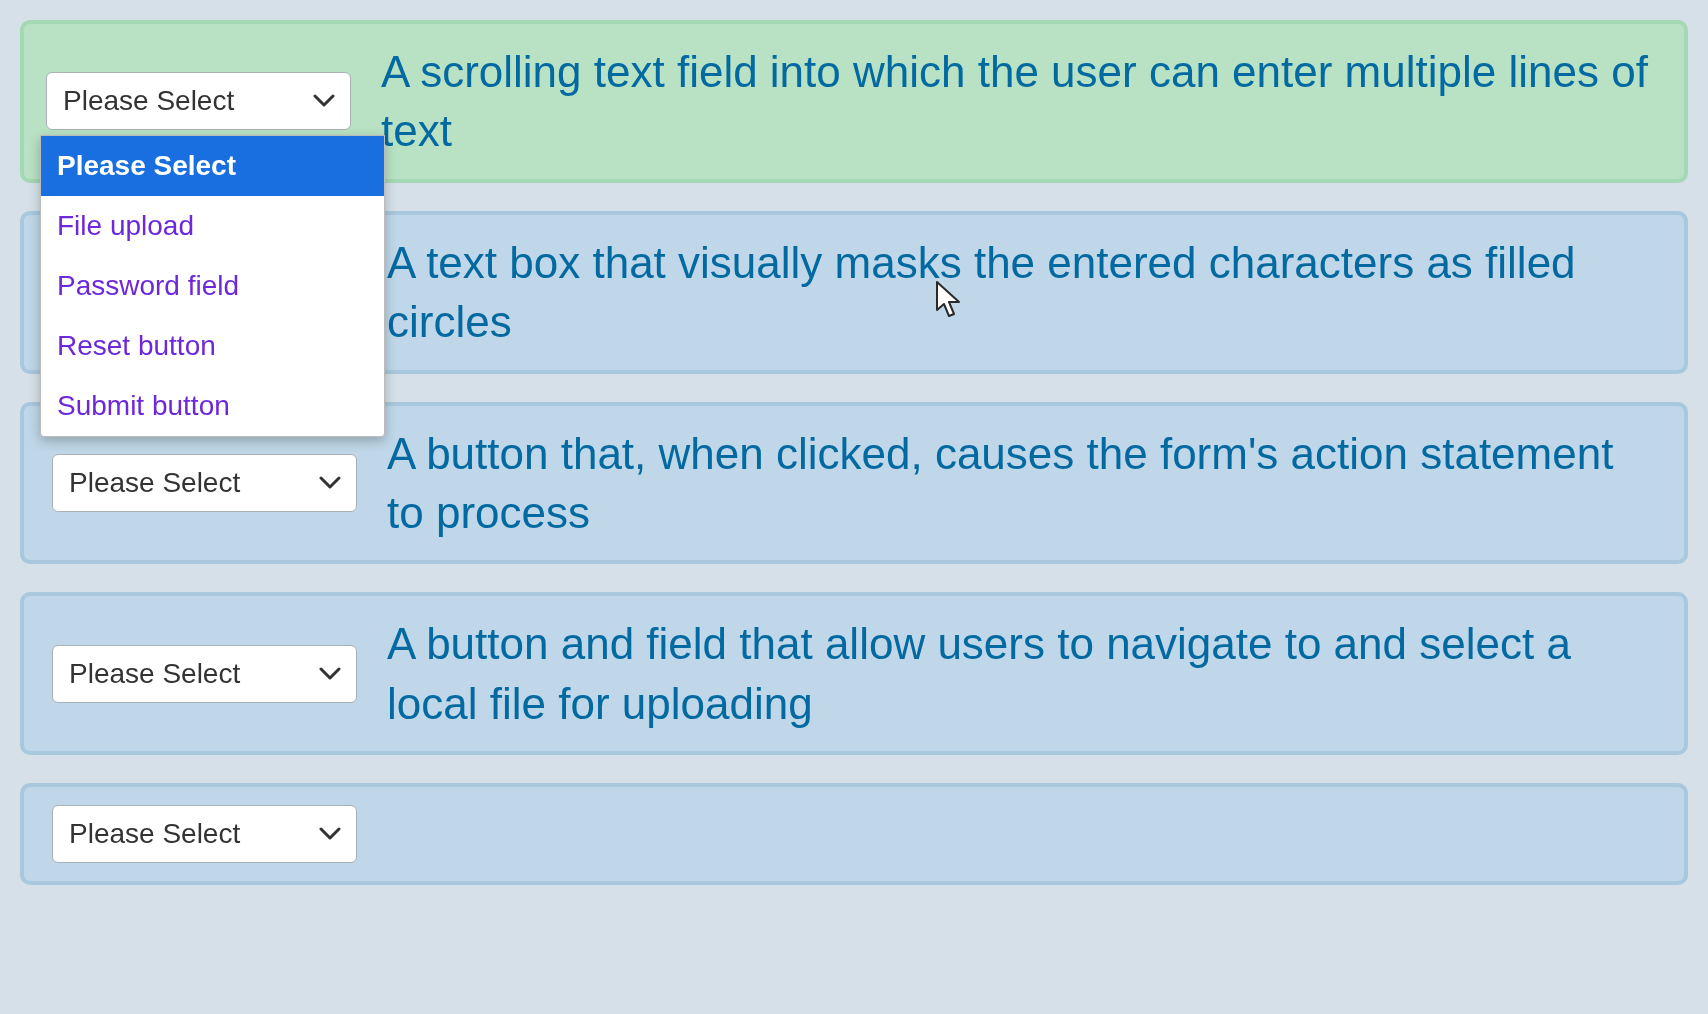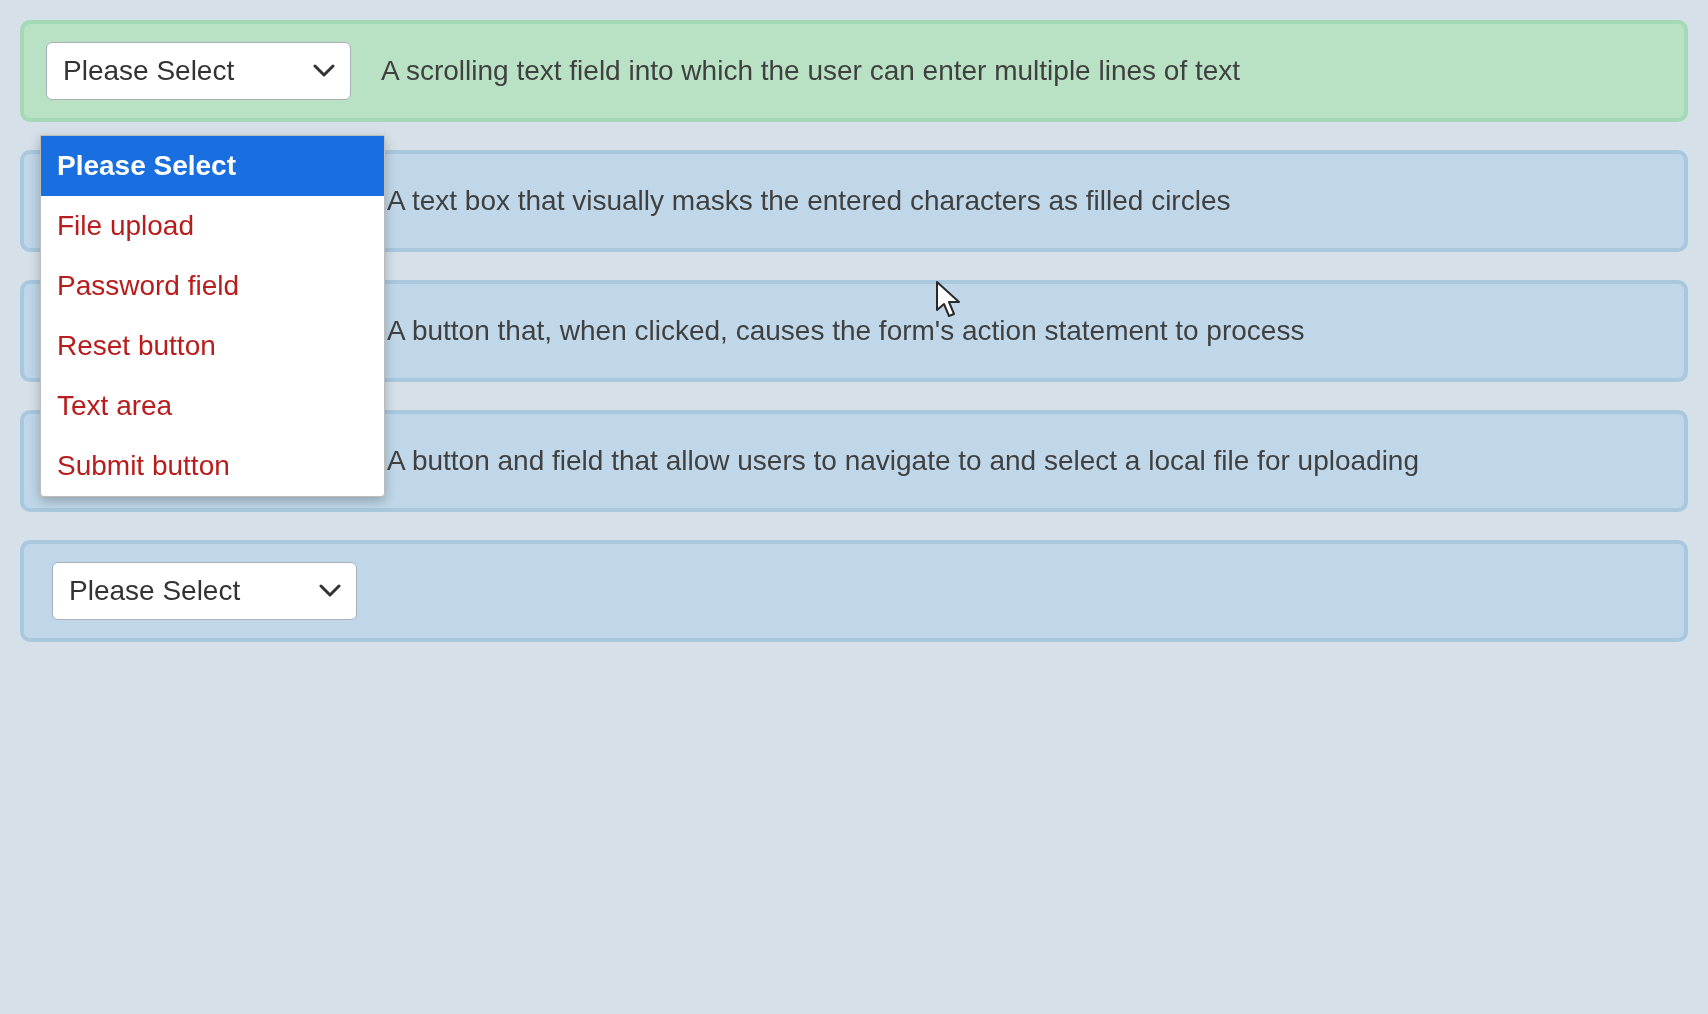--- a/index.html
+++ b/index.html
@@ -35,41 +35,41 @@
       white-space: nowrap;
     }
     .chevron {
       position: absolute;
       right: 16px;
       top: 50%;
       transform: translateY(-50%);
     }
     .chevron svg { display: block; }
     .desc {
-      font-size: 28px;
-      color: #404040;
+      font-size: 44px;
+      color: #0369a1;
       line-height: 1.35;
       flex: 1;
     }
     .dropdown-popup {
       position: absolute;
       left: 40px;
       top: 135px;
       width: 345px;
       background: #fff;
       border: 1px solid #bcbcbc;
       border-radius: 0 0 4px 4px;
       box-shadow: 0 4px 12px rgba(0,0,0,0.25);
       z-index: 100;
       overflow: hidden;
     }
     .dropdown-popup .opt {
       padding: 14px 16px;
       font-size: 28px;
-      color: #b91c1c;
+      color: #6d28d9;
       cursor: pointer;
     }
     .dropdown-popup .opt.highlight {
       background: #1a6fe0;
       color: #fff;
       font-weight: bold;
     }
     .cursor {
       position: absolute;
       left: 935px;
@@ -152,21 +152,20 @@
     </div>
   </div>
 
 </div>
 
 <div class="dropdown-popup">
   <div class="opt highlight">Please Select</div>
   <div class="opt">File upload</div>
   <div class="opt">Password field</div>
   <div class="opt">Reset button</div>
-  <div class="opt">Text area</div>
   <div class="opt">Submit button</div>
 </div>
 
 <div class="cursor">
   <svg width="30" height="42" viewBox="0 0 30 42">
     <path d="M2 2 L2 30 L9 24 L14 36 L19 34 L14 22 L24 22 Z" fill="#fff" stroke="#2a2a2a" stroke-width="2" stroke-linejoin="round"></path>
   </svg>
 </div>
 
 </body></html>

